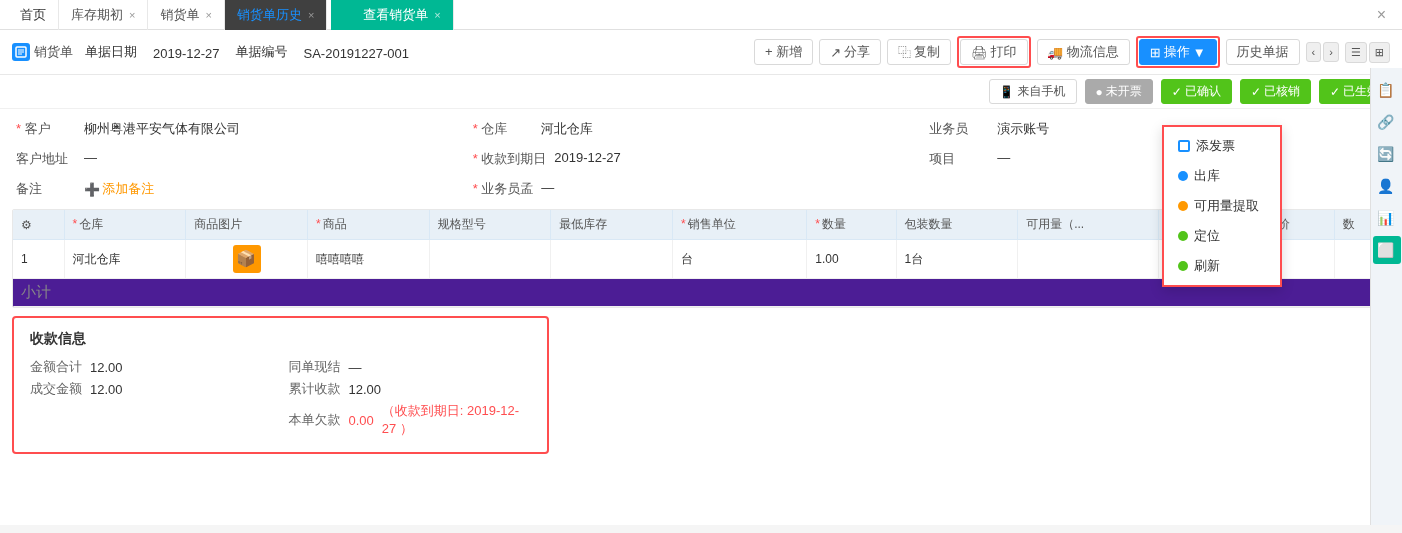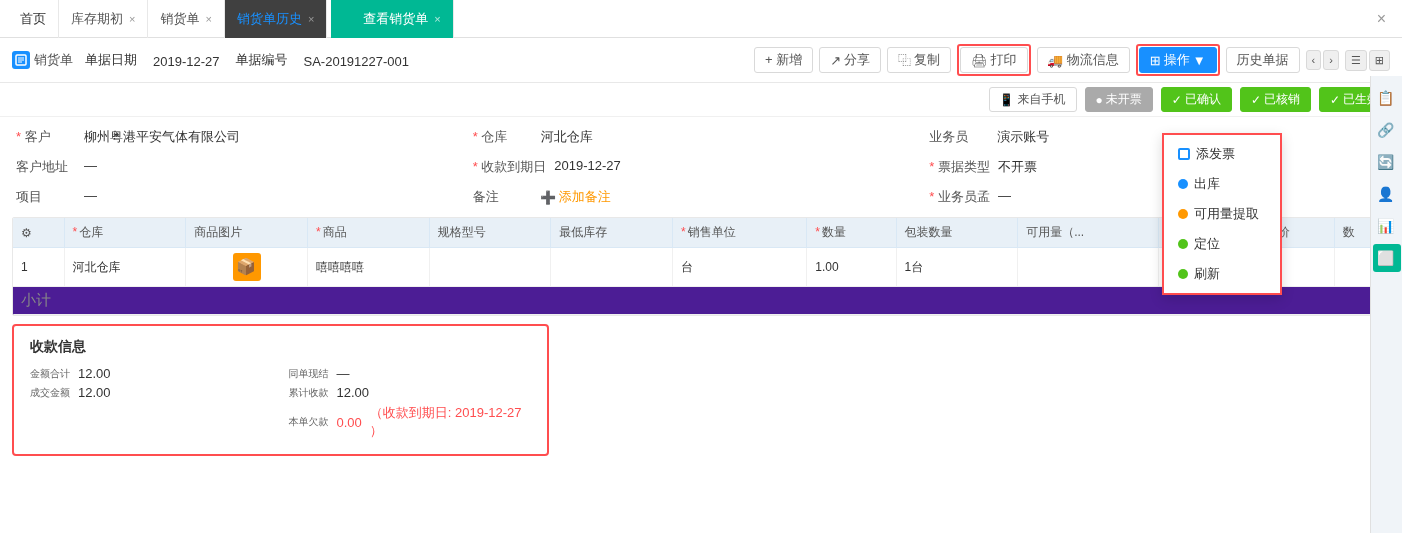--- a/index.html
+++ b/index.html
@@ -1,21 +1,21 @@
 <!DOCTYPE html>
 <html><head>
   <meta charset="utf-8">
   <style>
     * { box-sizing: border-box; margin: 0; padding: 0; }
     body { font-family: 'Microsoft YaHei', Arial, sans-serif; font-size: 13px; background: #f5f5f5; color: #333; overflow: hidden; }
 
     
     .tab-bar {
       display: flex; align-items: center; background: #fff; border-bottom: 1px solid #e0e0e0;
-      padding: 0 8px; height: 38px; position: relative;
+      padding: 0 8px; height: 30px; position: relative;
     }
     .tab {
       display: flex; align-items: center; padding: 0 12px; height: 38px;
       cursor: pointer; border-right: 1px solid #e8e8e8; font-size: 13px;
       white-space: nowrap; color: #555;
     }
     .tab.home { color: #333; font-weight: normal; }
     .tab.active { background: #404040; color: #1890ff; }
     .tab .close-icon { margin-left: 6px; color: #999; font-size: 11px; cursor: pointer; }
     .tab.highlight { background: #00b894; color: #fff; border-radius: 0; margin-left: 4px; padding-left: 32px; }
@@ -81,21 +81,21 @@
     .subtotal-row td { background: #4c1d95; font-size: 15px; color: #888; padding: 4px 8px; }
 
     
     .payment-box {
       margin: 8px 12px; border: 2px solid #ff4d4f; border-radius: 4px; padding: 12px 16px;
       width: 537px; background: #fff;
     }
     .payment-title { font-size: 14px; font-weight: bold; color: #333; margin-bottom: 8px; }
     .payment-grid { display: grid; grid-template-columns: 1fr 1fr; gap: 4px 16px; }
     .payment-row { display: flex; align-items: center; gap: 8px; padding: 2px 0; }
-    .payment-label { color: #666; font-size: 10px; white-space: nowrap; }
+    .payment-label { color: #666; font-size: 13px; white-space: nowrap; }
     .payment-value { color: #333; font-size: 13px; }
     .payment-value.red { color: #ff4d4f; }
 
     
     .right-sidebar {
       position: absolute; right: 0; top: 38px; width: 32px; background: #f0f4f8;
       border-left: 1px solid #e0e0e0; display: flex; flex-direction: column;
       align-items: center; padding-top: 8px; gap: 4px; height: calc(533px - 38px);
     }
     .sidebar-icon {
@@ -248,24 +248,20 @@
       <span class="form-value">演示账号</span>
     </div>
 
     <div class="form-row">
       <span class="form-label">客户地址</span>
       <span class="form-value">—</span>
     </div>
     <div class="form-row">
       <span class="form-label required">收款到期日</span>
       <span class="form-value">2019-12-27</span>
-    </div>
-    <div class="form-row">
-      <span class="form-label required">票据类型</span>
-      <span class="form-value">不开票</span>
     </div>
 
     <div class="form-row">
       <span class="form-label">项目</span>
       <span class="form-value">—</span>
     </div>
     <div class="form-row">
       <span class="form-label">备注</span>
       <span class="add-note">
         <span>➕</span>

